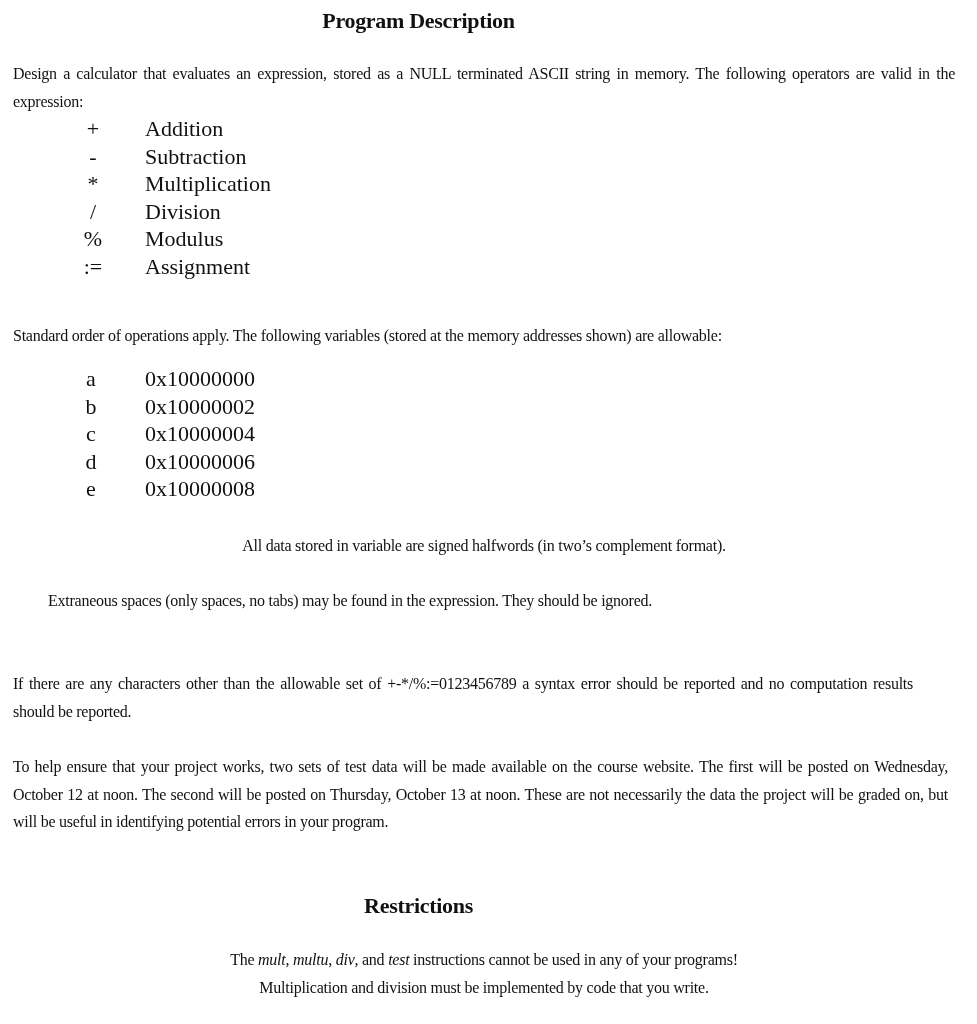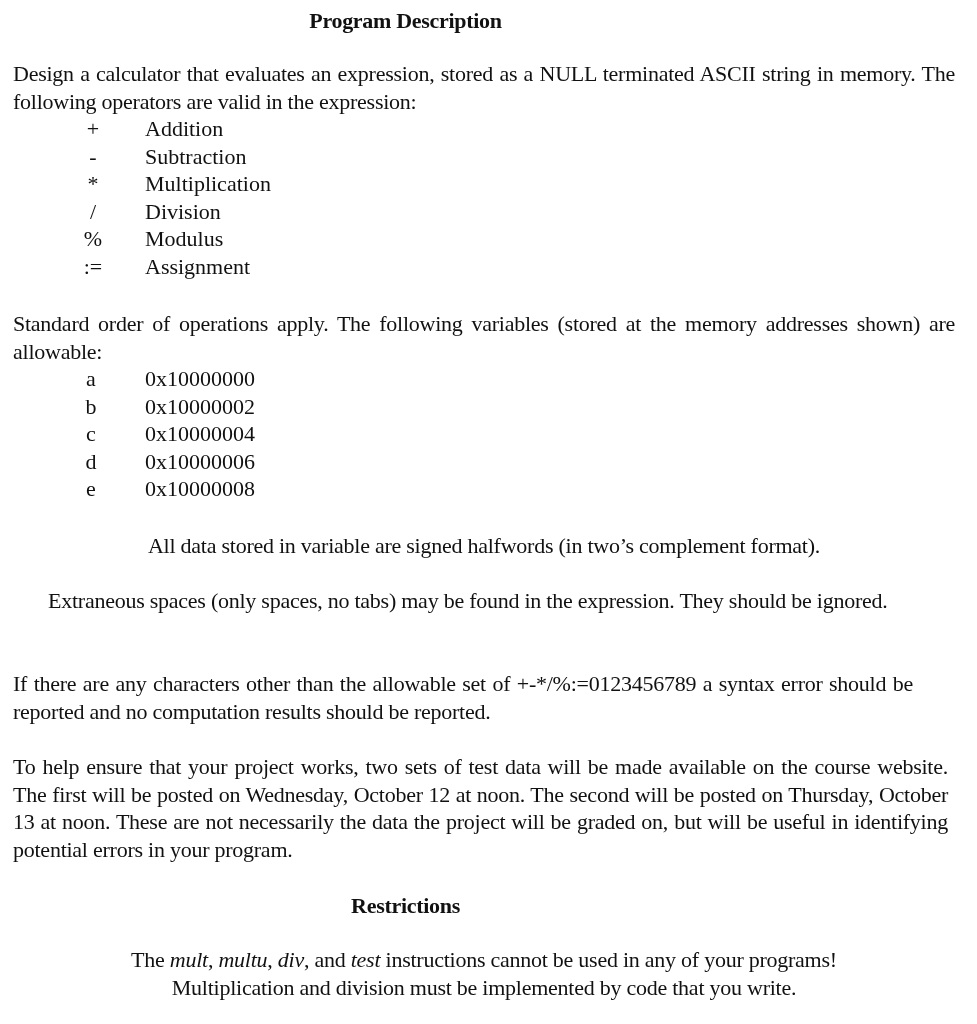--- a/index.html
+++ b/index.html
@@ -14,32 +14,32 @@
       font-family: "Liberation Serif", "DejaVu Serif", serif;
       color: #111111;
     }
     .page {
       position: relative;
       width: 977px;
       height: 1024px;
     }
     .heading {
       position: absolute;
-      left: 0;
+      left: 13px;
       width: 811px;
       text-align: center;
       font-weight: bold;
       font-size: 22px;
       letter-spacing: -0.3px;
     }
     .para {
       position: absolute;
       left: 13px;
       width: 942px;
-      font-size: 22px;
+      font-size: 16px;
       line-height: 27.5px;
       text-align: justify;
       letter-spacing: -0.25px;
     }
     .para.nojust { text-align: center; }
     .row {
       position: absolute;
       height: 27.5px;
       font-size: 22px;
       line-height: 27.5px;
@@ -91,21 +91,21 @@
     <div class="row" style="top:110px;">
       <span class="sym">%</span>
       <span class="lbl">Modulus</span>
     </div>
     <div class="row" style="top:137.5px;">
       <span class="sym">:=</span>
       <span class="lbl">Assignment</span>
     </div>
   </div>
 
-  <div class="para" style="top:310px;">Standard order of operations apply.  The following variables (stored at the memory addresses shown) are allowable:</div>
+  <div class="para" style="top:322px;">Standard order of operations apply.  The following variables (stored at the memory addresses shown) are allowable:</div>
 
   <div class="list" style="top:365px;">
     <div class="row" style="top:0px;">
       <span class="sym" style="width:36px;">a</span>
       <span class="lbl">0x10000000</span>
     </div>
     <div class="row" style="top:27.5px;">
       <span class="sym" style="width:36px;">b</span>
       <span class="lbl">0x10000002</span>
     </div>

